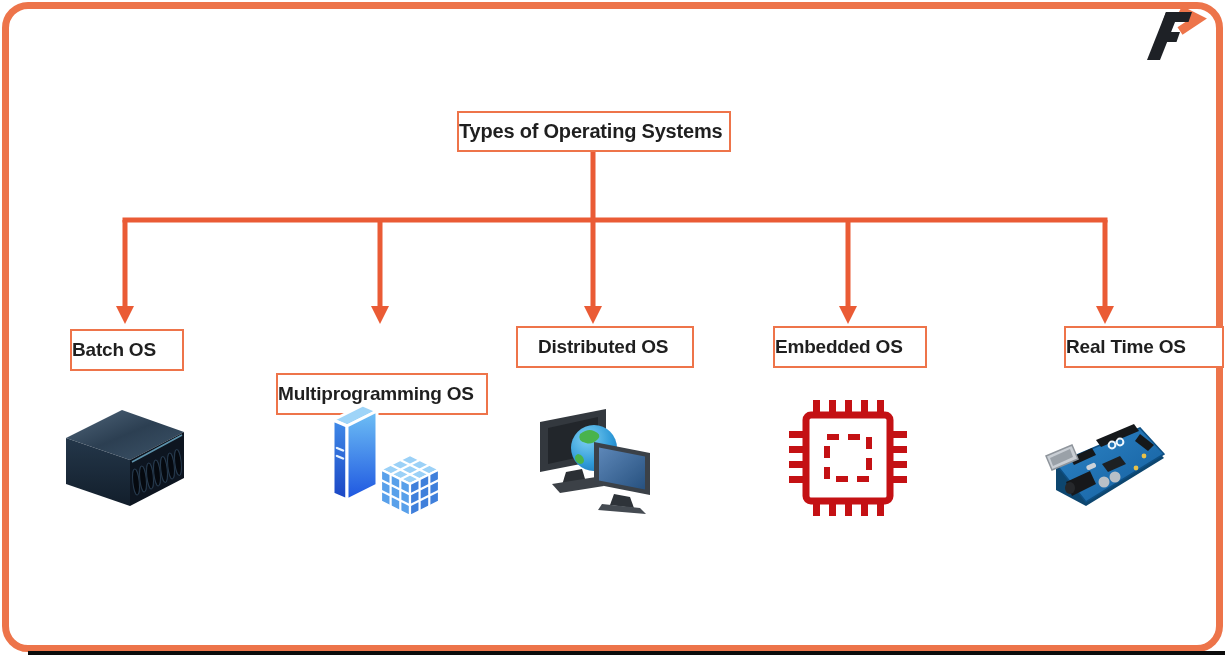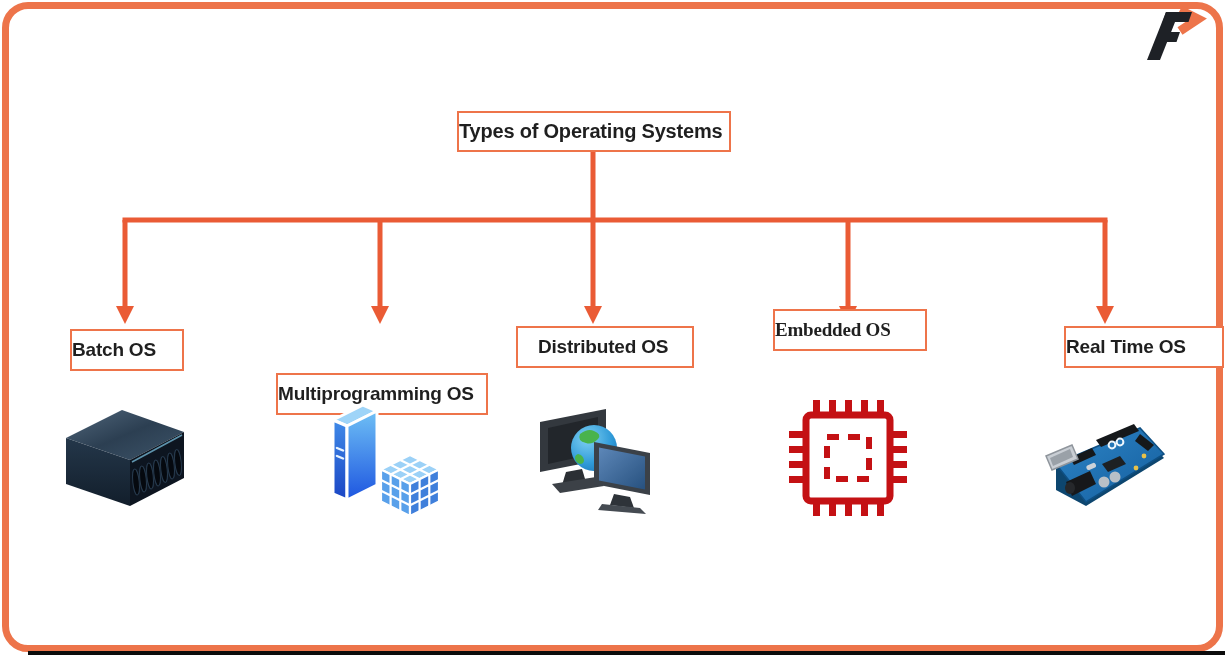--- a/index.html
+++ b/index.html
@@ -10,21 +10,21 @@
   .bottom-bar{position:absolute;left:28px;right:0;bottom:0;height:4px;background:#0c0c0c;}
   .logo{position:absolute;right:16px;top:5px;width:74px;height:60px;}
   .connectors{position:absolute;left:0;top:0;width:1225px;height:655px;pointer-events:none;}
   .node{position:absolute;display:flex;align-items:center;justify-content:flex-start;
         background:#fff;border:2px solid var(--box-border,#EE744A);
         color:var(--text,#1F1F1F);font-weight:bold;font-size:19px;letter-spacing:-0.2px;}
   .title-box{left:457px;top:111px;width:270px;height:37px;font-size:20px;}
   .b0{left:70px;top:329px;width:110px;height:38px;}
   .b1{left:276px;top:326px;width:208px;height:38px;margin-top:47px;}
   .b2{left:516px;top:326px;width:154px;height:38px;padding-left:20px;}
-  .b3{left:773px;top:309px;width:150px;height:38px;font-family:Liberation Serif, serif;}
+  .b3{left:773px;top:326px;width:150px;height:38px;}
   .b4{left:1027px;top:326px;width:156px;height:38px;margin-left:37px;}
   .icon{position:absolute;width:130px;height:120px;top:398px;}
   .i0{left:60px;} .i1{left:315px;} .i2{left:528px;} .i3{left:783px;} .i4{left:1040px;}
   .cline{fill:var(--connector,#EA5B35);}
 </style>
 </head>
 <body>
 
 <div class="frame"></div>
 

